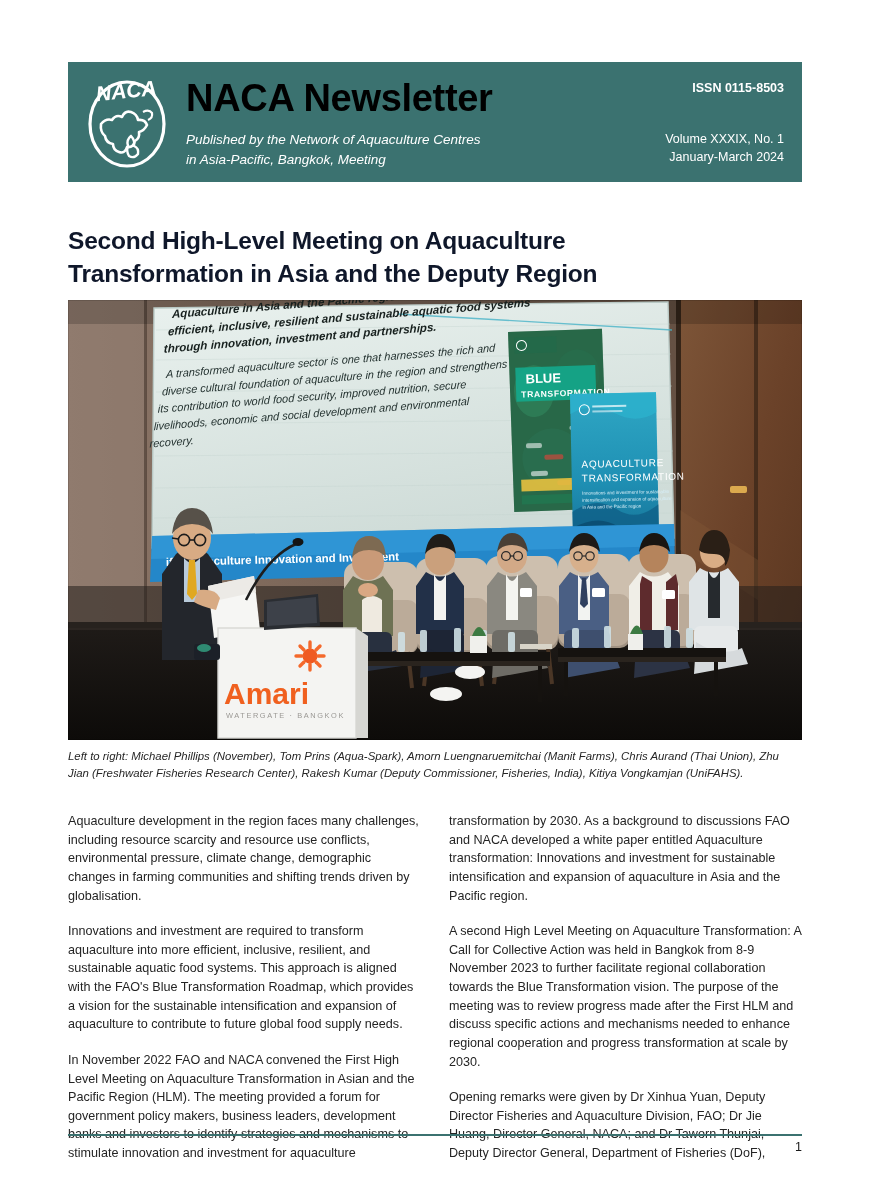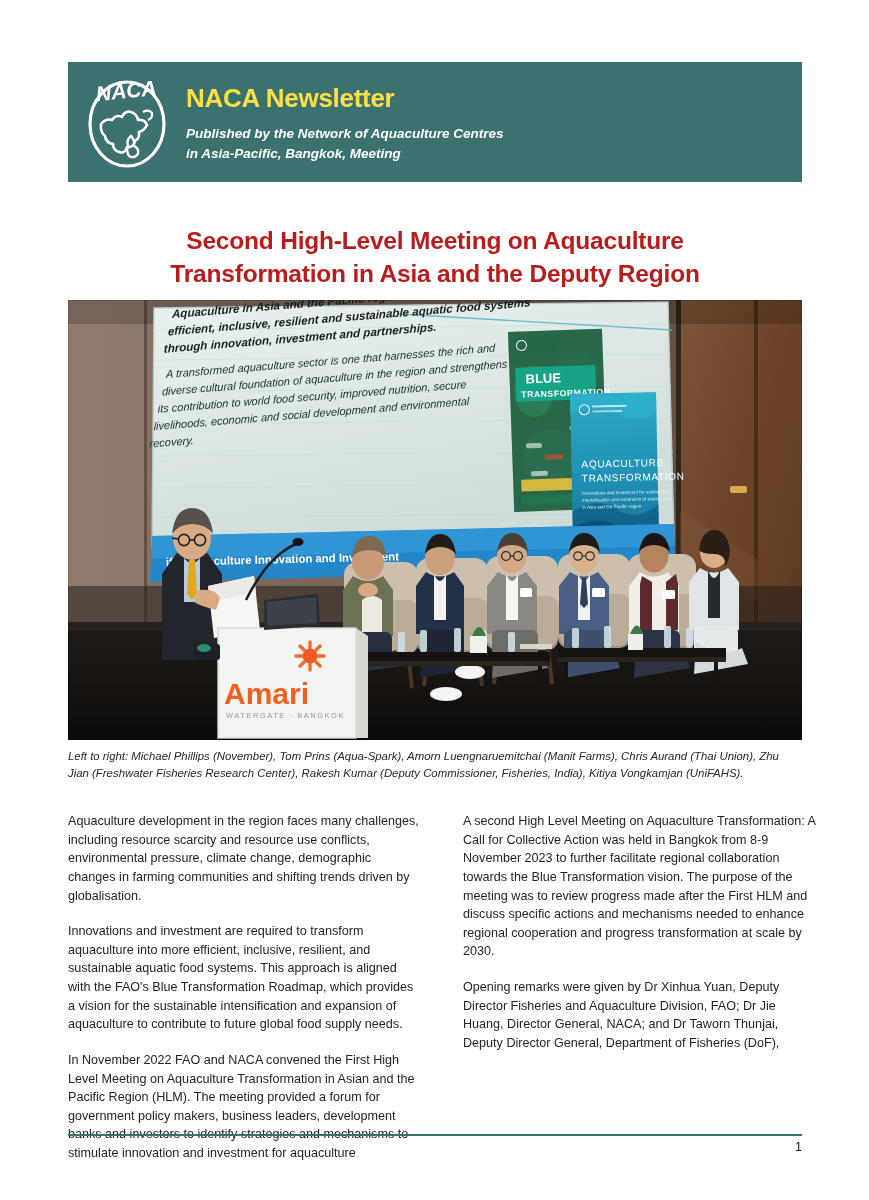--- a/index.html
+++ b/index.html
@@ -45,32 +45,32 @@
   .logo-svg { display: block; }
 
   .mast-text {
     flex: 1 1 auto;
     display: flex;
     flex-direction: column;
     justify-content: center;
     padding-top: 4px;
   }
   .mast-title {
-    color: #fde047;
-    font-size: 26px;
+    color: #000000;
+    font-size: 38px;
     font-weight: bold;
     line-height: 1.0;
     letter-spacing: -0.3px;
     margin-bottom: 13px;
   }
   .mast-sub {
     color: #ffffff;
     font-size: 13.5px;
     font-style: italic;
-    font-weight: bold;
+    font-weight: normal;
     line-height: 1.42;
   }
   .mast-right {
     width: 196px;
     flex: none;
     display: flex;
     flex-direction: column;
     justify-content: center;
     align-items: flex-end;
     padding-right: 18px;
@@ -88,25 +88,24 @@
     line-height: 1.42;
     text-align: right;
   }
 
   
   .headline {
     position: absolute;
     left: 68px;
     top: 224px;
     width: 734px;
-    text-align: center;
     font-size: 24.5px;
     font-weight: bold;
     line-height: 1.36;
-    color: #b91c1c;
+    color: #0f172a;
     letter-spacing: -0.2px;
   }
 
   
   .photo {
     position: absolute;
     left: 68px;
     top: 300px;
     width: 734px;
     height: 440px;
@@ -128,21 +127,21 @@
   }
 
   
   .cols {
     position: absolute;
     left: 68px;
     top: 812px;
     width: 734px;
     height: 300px;
     display: flex;
-    gap: 42px;
+    gap: 28px;
   }
   .col {
     width: 353px;
     flex: none;
   }
   .col p {
     margin: 0 0 17px 0;
     font-size: 12.6px;
     line-height: 1.48;
     color: #242424;
@@ -191,20 +190,25 @@
     </div>
 
     <div class="mast-text">
       <div class="mast-title">NACA Newsletter</div>
       <div>
         <div class="mast-sub">Published by the Network of Aquaculture Centres</div>
         <div class="mast-sub">in Asia-Pacific, Bangkok, Meeting</div>
       </div>
     </div>
 
+    <div class="mast-right">
+      <div class="issn">ISSN 0115-8503</div>
+      <div class="vol-line">Volume XXXIX, No. 1</div>
+      <div class="vol-line">January-March 2024</div>
+    </div>
   </div>
 
   <div class="headline">
     <div>Second High-Level Meeting on Aquaculture</div>
     <div>Transformation in Asia and the Deputy Region</div>
   </div>
 
   <div class="photo">
     <svg class="ph-svg" viewBox="0 0 734 440" preserveAspectRatio="none">
       <defs>
@@ -513,20 +517,21 @@
 
   <div class="caption">Left to right: Michael Phillips (November), Tom Prins (Aqua-Spark), Amorn Luengnaruemitchai (Manit Farms), Chris Aurand (Thai Union), Zhu Jian (Freshwater Fisheries Research Center), Rakesh Kumar (Deputy Commissioner, Fisheries, India), Kitiya Vongkamjan (UniFAHS).</div>
 
   <div class="cols">
     <div class="col">
       <p>Aquaculture development in the region faces many challenges, including resource scarcity and resource use conflicts, environmental pressure, climate change, demographic changes in farming communities and shifting trends driven by globalisation.</p>
       <p>Innovations and investment are required to transform aquaculture into more efficient, inclusive, resilient, and sustainable aquatic food systems. This approach is aligned with the FAO's Blue Transformation Roadmap, which provides a vision for the sustainable intensification and expansion of aquaculture to contribute to future global food supply needs.</p>
       <p>In November 2022 FAO and NACA convened the First High Level Meeting on Aquaculture Transformation in Asian and the Pacific Region (HLM). The meeting provided a forum for government policy makers, business leaders, development banks and investors to identify strategies and mechanisms to stimulate innovation and investment for aquaculture</p>
     </div>
     <div class="col">
+      <p>transformation by 2030. As a background to discussions FAO and NACA developed a white paper entitled Aquaculture transformation: Innovations and investment for sustainable intensification and expansion of aquaculture in Asia and the Pacific region.</p>
       <p>A second High Level Meeting on Aquaculture Transformation: A Call for Collective Action was held in Bangkok from 8-9 November 2023 to further facilitate regional collaboration towards the Blue Transformation vision. The purpose of the meeting was to review progress made after the First HLM and discuss specific actions and mechanisms needed to enhance regional cooperation and progress transformation at scale by 2030.</p>
       <p>Opening remarks were given by Dr Xinhua Yuan, Deputy Director Fisheries and Aquaculture Division, FAO; Dr Jie Huang, Director General, NACA; and Dr Taworn Thunjai, Deputy Director General, Department of Fisheries (DoF),</p>
     </div>
   </div>
 
   <div class="footrule"></div>
   <div class="pagenum">1</div>
 
 </div>
 

